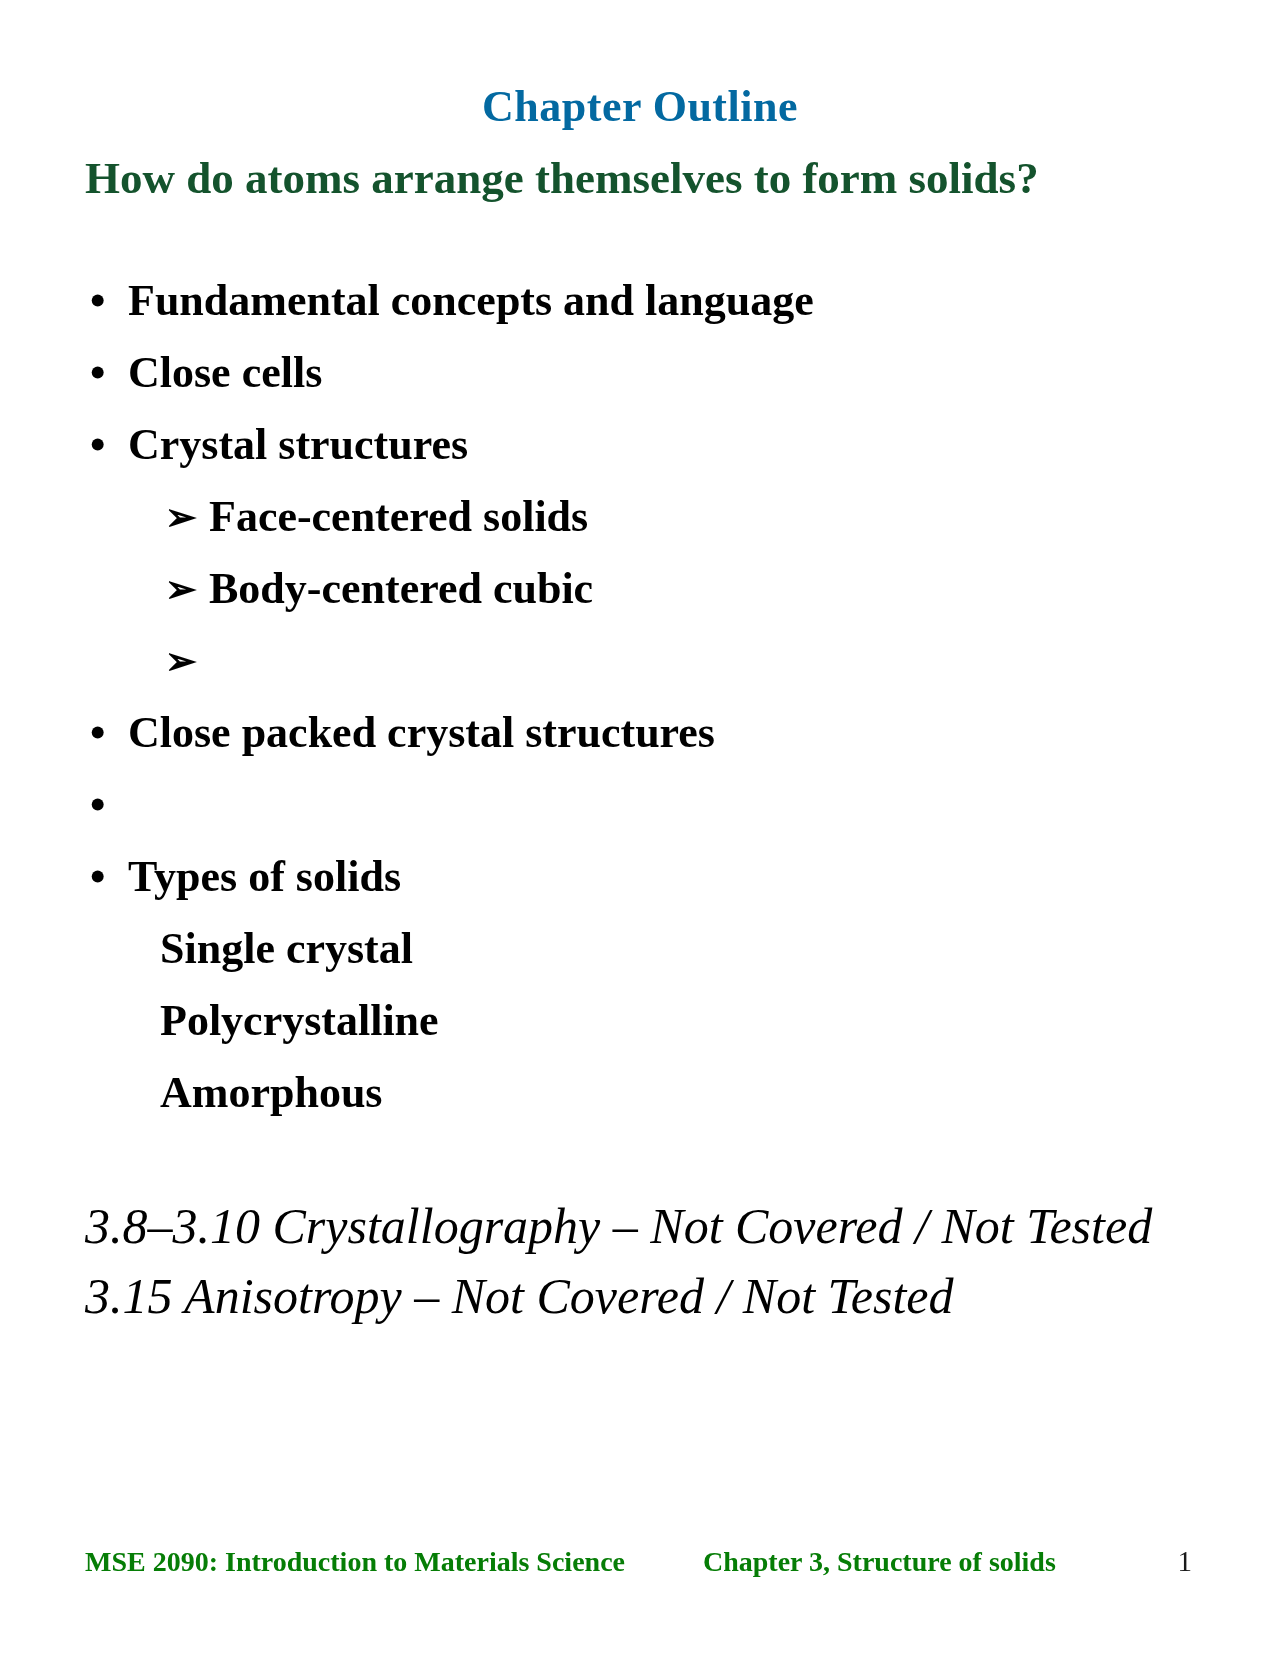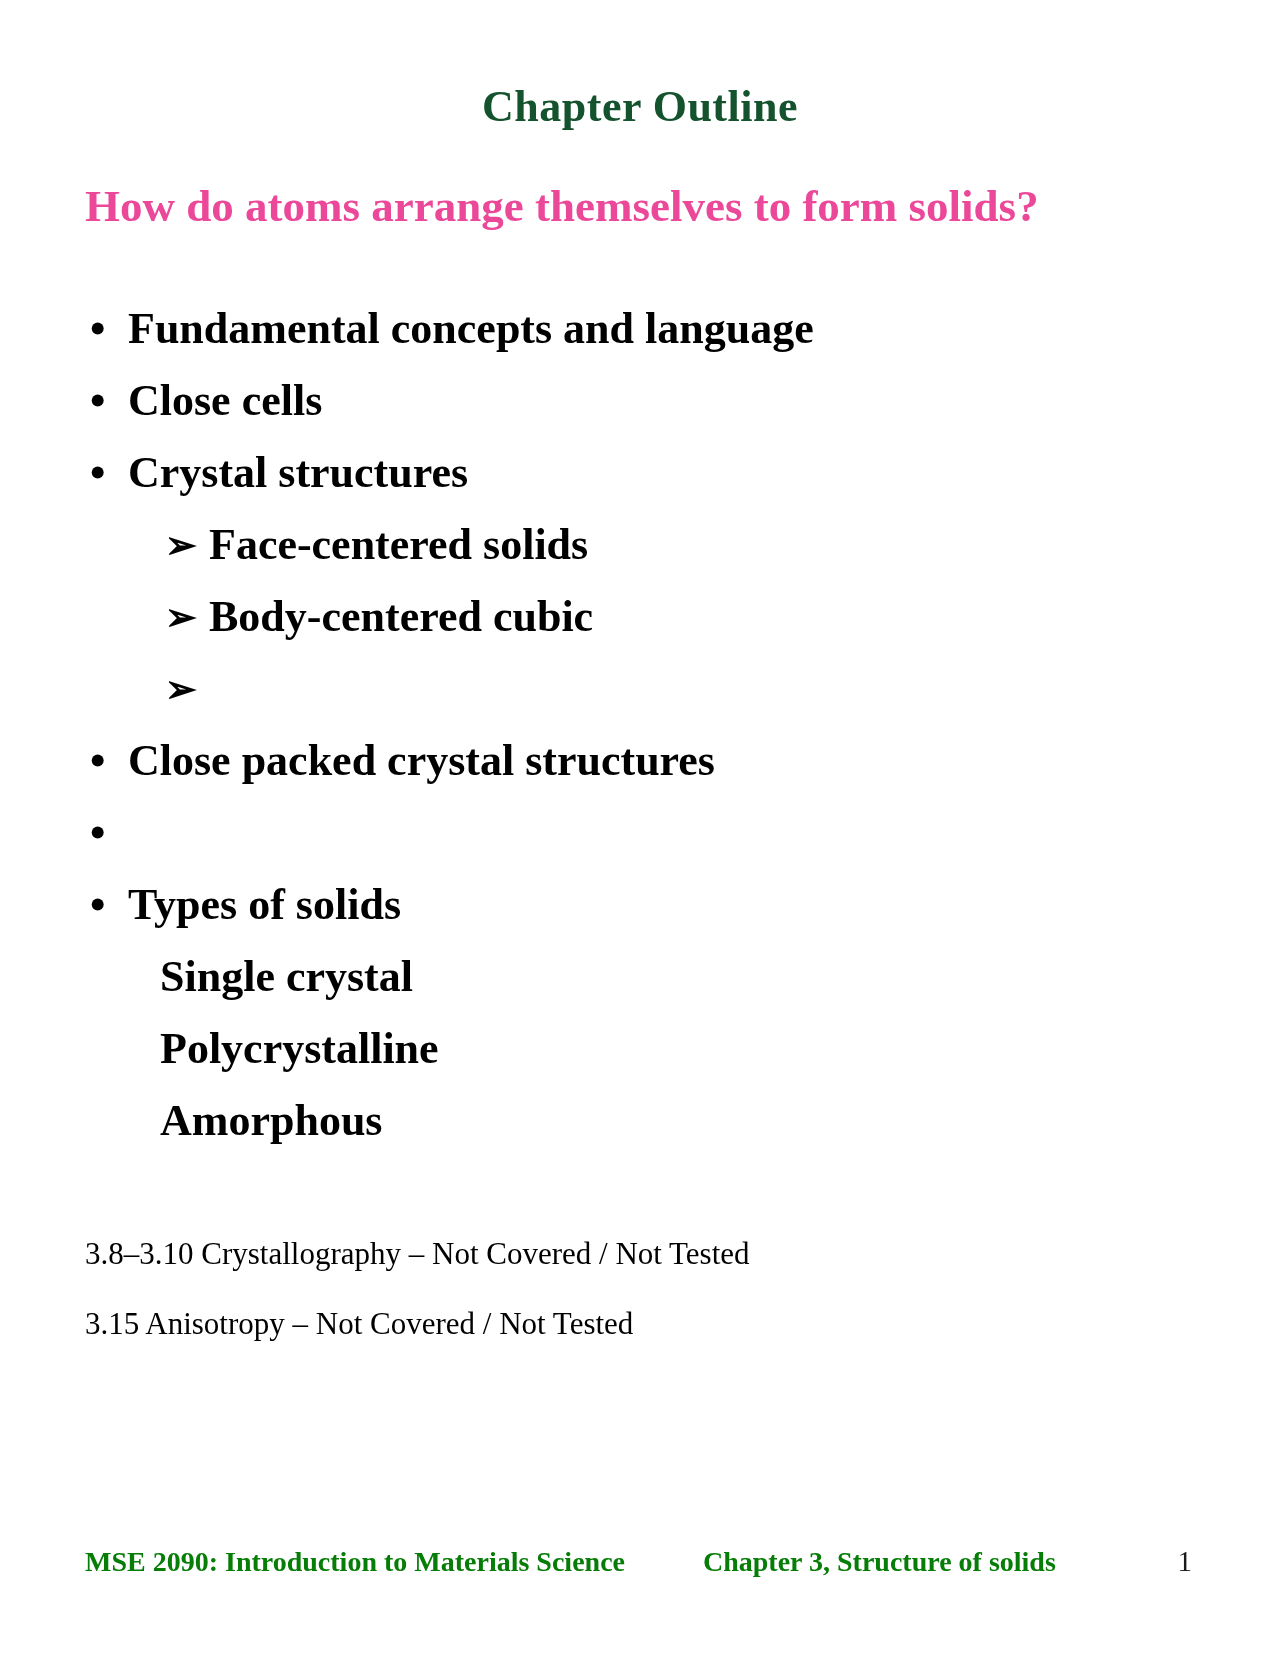--- a/index.html
+++ b/index.html
@@ -15,30 +15,30 @@
   .slide {
     position: absolute;
     inset: 0;
   }
   .slide-title {
     margin-top: 85px;
     text-align: center;
     font-size: 44px;
     font-weight: bold;
     line-height: 1.0;
-    color: #14532d;
+    color: #0369a1;
     letter-spacing: 0.5px;
   }
   .question-heading {
-    margin-top: 52px;
+    margin-top: 24px;
     margin-left: 85px;
     font-size: 45px;
     font-weight: bold;
     line-height: 1.15;
-    color: #ec4899;
+    color: #14532d;
   }
   .outline {
     margin-top: 60px;
   }
   .outline-row {
     display: flex;
     align-items: center;
     height: 72px;
     font-size: 44px;
     font-weight: bold;
@@ -55,21 +55,22 @@
   .outline-row.arrow .marker { width: 44px; font-size: 38px; }
   .outline-row.plain { padding-left: 160px; text-align: center; }
   .notes {
     margin-top: 62px;
     margin-left: 85px;
   }
   .note-line {
     height: 70px;
     display: flex;
     align-items: center;
-    font-size: 31px;
+    font-size: 50px;
+    font-style: italic;
     font-weight: normal;
     line-height: 1.0;
     color: #000000;
   }
   .footer {
     position: absolute;
     left: 0;
     right: 0;
     bottom: 78px;
     padding-left: 85px;

